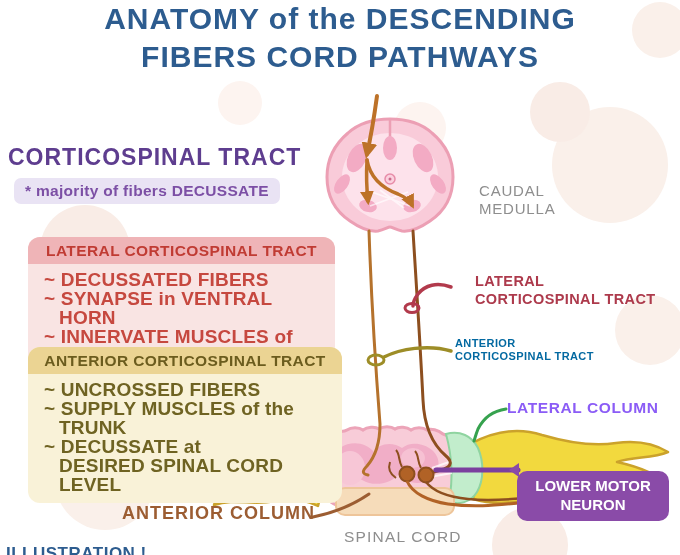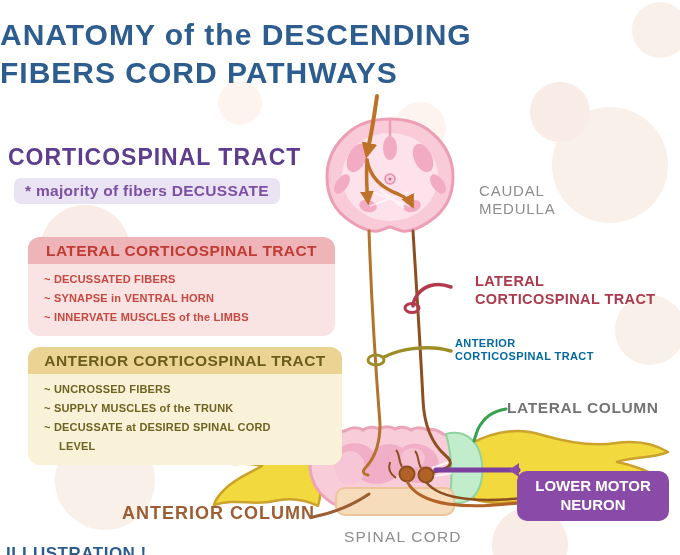--- a/index.html
+++ b/index.html
@@ -5,46 +5,46 @@
   html,body{margin:0;padding:0;}
   .canvas{
     position:relative;width:680px;height:555px;background:#ffffff;
     overflow:hidden;font-family:"Liberation Sans",sans-serif;
     -webkit-font-smoothing:antialiased;
   }
   .abs{position:absolute;}
   .multiline{white-space:pre-line;}
 
   
-  .title{left:0;right:0;top:16px;color:#2d5c8f;font-weight:bold;
+  .title{left:0;right:0;top:0;text-align:center;color:#2d5c8f;font-weight:bold;
          font-size:30px;letter-spacing:1px;line-height:38px;}
 
   
   .cst-heading{left:8px;top:144px;color:#5e3d8f;font-weight:bold;font-size:23px;letter-spacing:1px;}
   .note-box{left:14px;top:178px;background:#e9e3f4;border-radius:7px;padding:4px 11px;}
   .note-text{color:#7c4fa5;font-weight:bold;font-size:15.5px;letter-spacing:.3px;}
 
   .info-box{border-radius:12px;overflow:hidden;}
   .lateral-box{left:28px;top:237px;width:307px;background:#f9e4e3;}
   .anterior-box{left:28px;top:347px;width:314px;background:#f9f2d8;}
   .box-header{font-weight:bold;font-size:15.5px;text-align:center;padding:5px 2px 4px 2px;letter-spacing:.4px;}
   .lateral-box .box-header{background:#efb4b7;color:#c03b33;}
   .anterior-box .box-header{background:#ebd493;color:#6b5c1e;}
   .box-body{padding:6px 8px 9px 16px;}
-  .bullet{font-size:11px;font-weight:600;line-height:19px;padding-left:15px;text-indent:-15px;letter-spacing:.2px;}
+  .bullet{font-size:19px;font-weight:600;line-height:19px;padding-left:15px;text-indent:-15px;letter-spacing:.2px;}
   .lateral-box .bullet{color:#c6483f;}
   .anterior-box .bullet{color:#6f6322;}
   .w-narrow{max-width:232px;}
 
   
   .lbl{font-weight:bold;letter-spacing:.4px;line-height:1.22;}
   .caudal-medulla{left:479px;top:182px;color:#8e8e8e;font-size:15px;font-weight:normal;letter-spacing:.8px;}
   .lateral-cst{left:455px;top:273px;color:#ad3a4c;font-size:14.5px;margin-left:20px;}
   .anterior-cst{left:455px;top:337px;color:#0369a1;font-size:11px;}
-  .lateral-column{left:507px;top:399px;color:#737373;font-size:15.5px;letter-spacing:.6px;text-align:center;}
+  .lateral-column{left:507px;top:399px;color:#8b5cf6;font-size:15.5px;letter-spacing:.6px;text-align:center;}
   .lmn-box{left:517px;top:439px;width:148px;background:#8a4ba8;border-radius:10px;
            padding:6px 2px;text-align:center;color:#ffffff;font-weight:bold;font-size:15px;line-height:1.25;margin-top:32px;}
   .lmn-tail{left:509px;top:463px;width:0;height:0;border-top:7px solid transparent;
             border-bottom:7px solid transparent;border-right:10px solid #8a4ba8;}
   .anterior-column{left:122px;top:503px;color:#9c5d32;font-size:18px;font-weight:bold;letter-spacing:1px;}
   .spinal-cord{left:344px;top:528px;color:#8e8e8e;font-size:15.5px;letter-spacing:1.2px;}
   .footer-cut{left:6px;top:544px;color:#2d5c8f;font-weight:bold;font-size:17px;letter-spacing:.5px;}
 
   svg{display:block;}
 </style>

